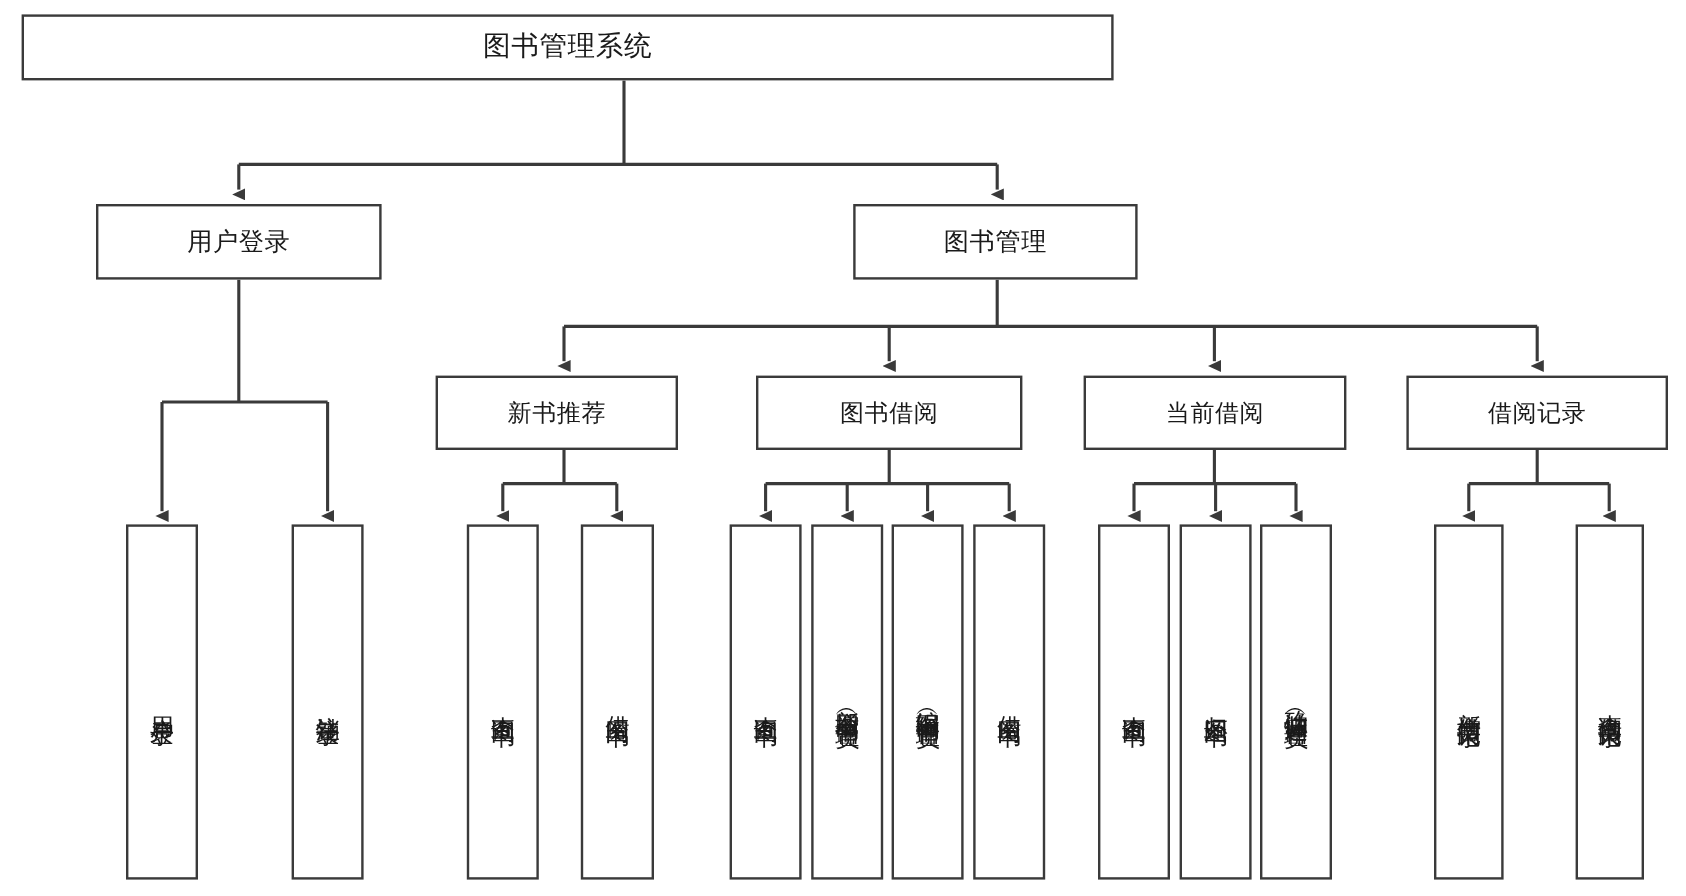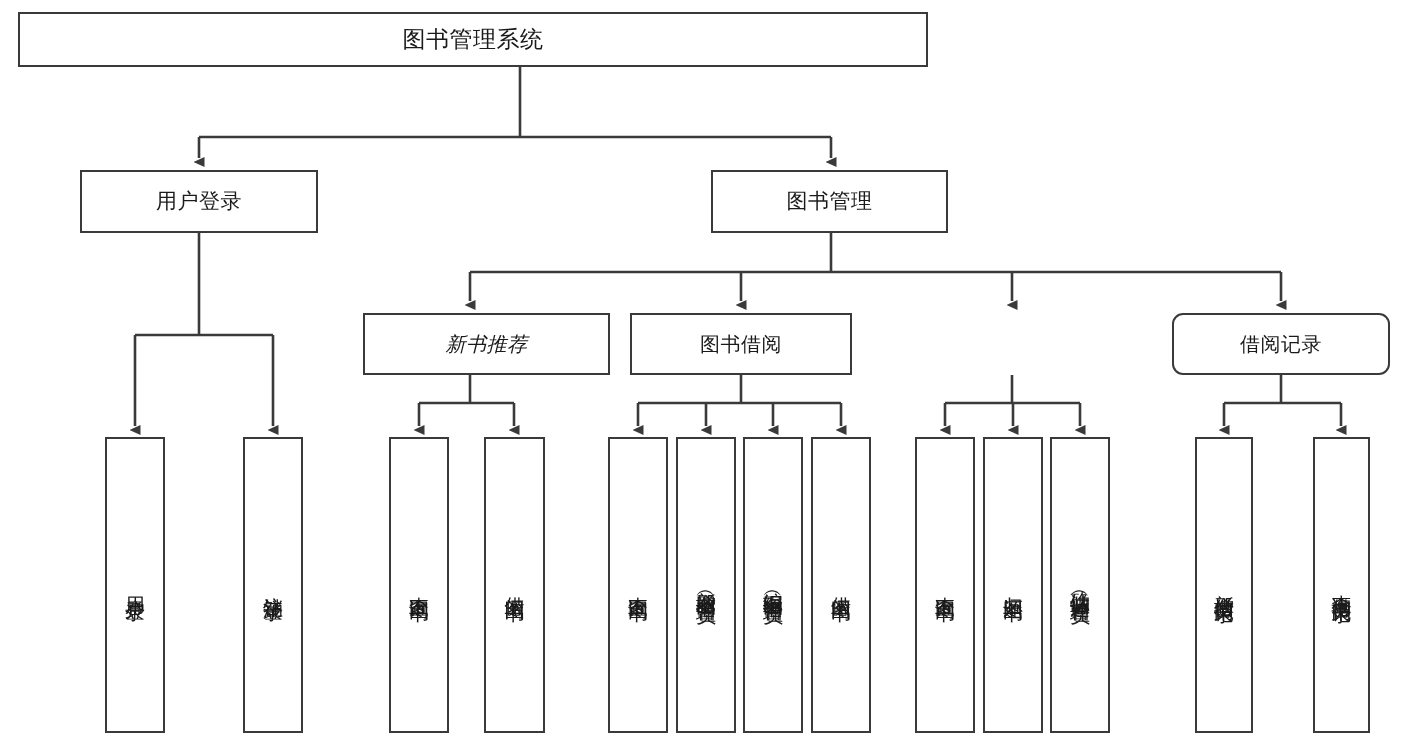--- a/index.html
+++ b/index.html
@@ -132,27 +132,30 @@
     <span class="label">图书管理系统</span>
   </div>
 
   <div class="node lvl2" style="left: 80px; top: 170px; width: 238px; height: 63px;">
     <span class="label">用户登录</span>
   </div>
   <div class="node lvl2" style="left: 711px; top: 170px; width: 237px; height: 63px; text-align: center;">
     <span class="label">图书管理</span>
   </div>
 
-  <div class="node lvl3" style="left: 363px; top: 313px; width: 247px; height: 62px; font-style: italic;">
+  <div class="node lvl3" style="left: 363px; top: 313px; width: 202px; height: 62px;">
     <span class="label">新书推荐</span>
   </div>
   <div class="node lvl3" style="left: 630px; top: 313px; width: 222px; height: 62px;">
     <span class="label">图书借阅</span>
   </div>
-  <div class="node lvl3" style="left: 1172px; top: 313px; width: 218px; height: 62px; border-radius: 11px;">
+  <div class="node lvl3" style="left: 903px; top: 313px; width: 219px; height: 62px;">
+    <span class="label">当前借阅</span>
+  </div>
+  <div class="node lvl3" style="left: 1172px; top: 313px; width: 218px; height: 62px;">
     <span class="label">借阅记录</span>
   </div>
 
   <div class="node leaf" style="left: 105px; top: 437px; width: 60px; height: 296px;">
     <span class="label">用户登录</span>
   </div>
   <div class="node leaf" style="left: 243px; top: 437px; width: 60px; height: 296px;">
     <span class="label">注销登录</span>
   </div>
   <div class="node leaf" style="left: 389px; top: 437px; width: 60px; height: 296px;">

